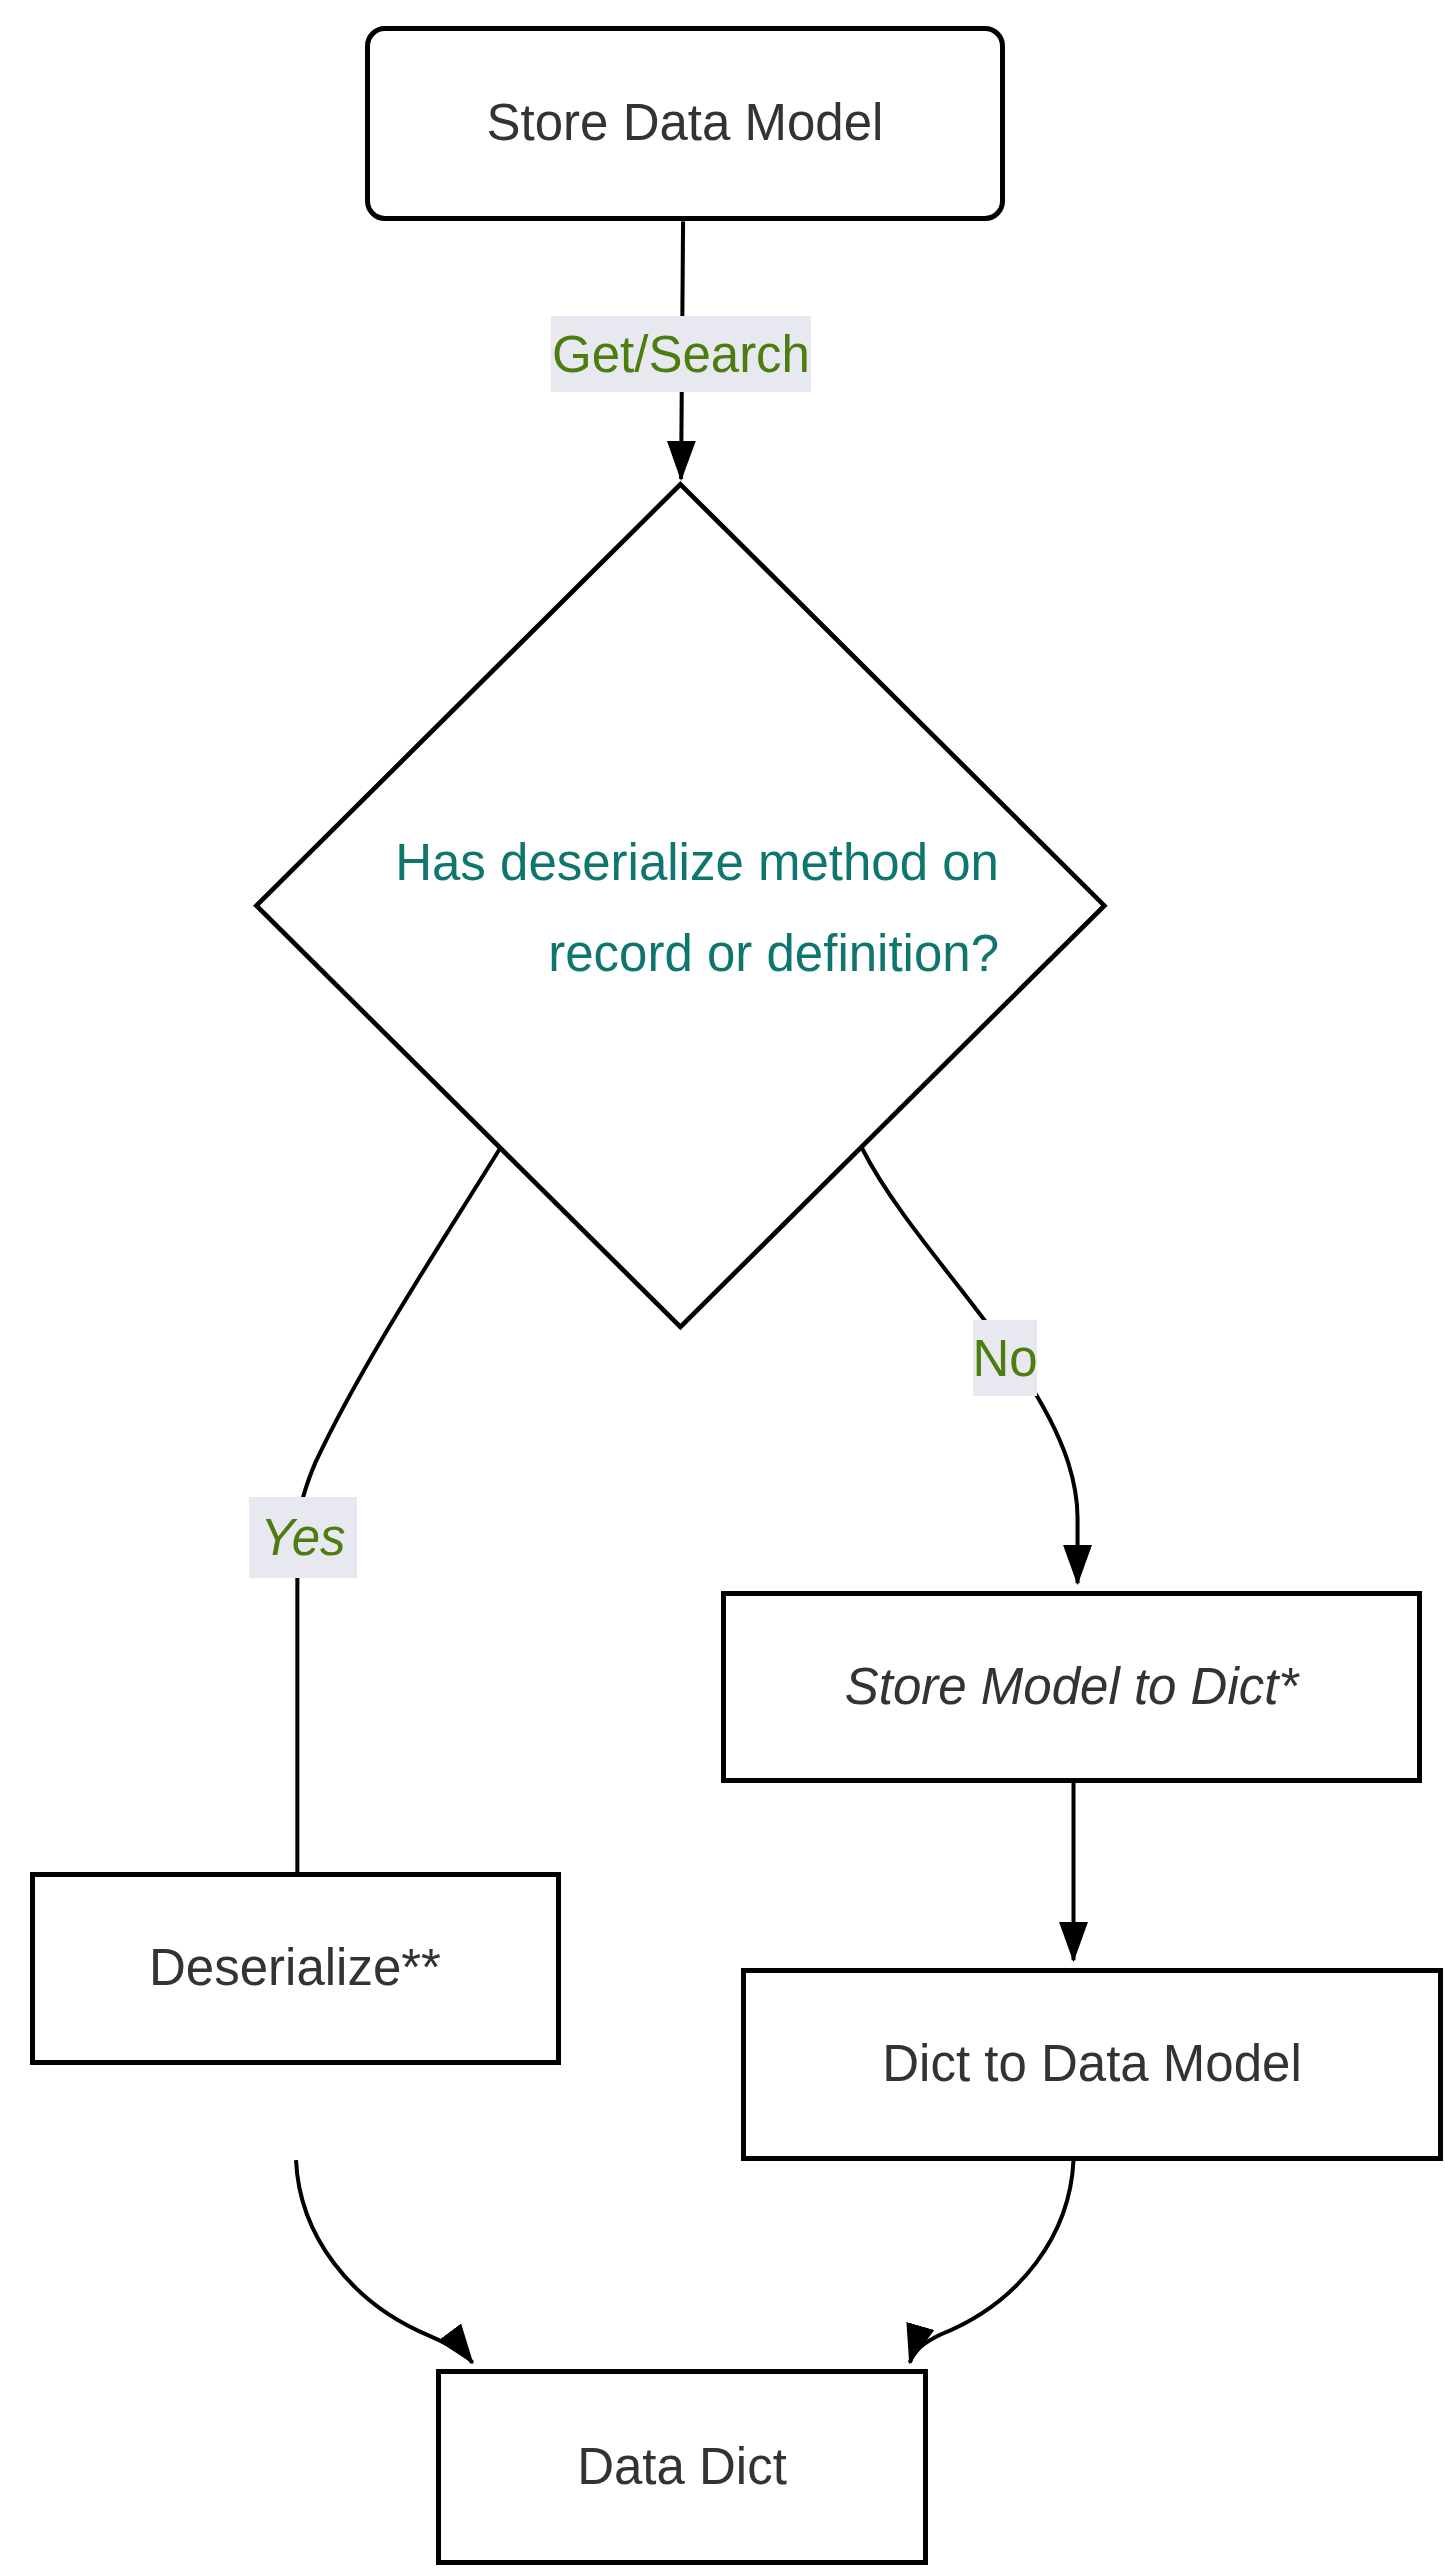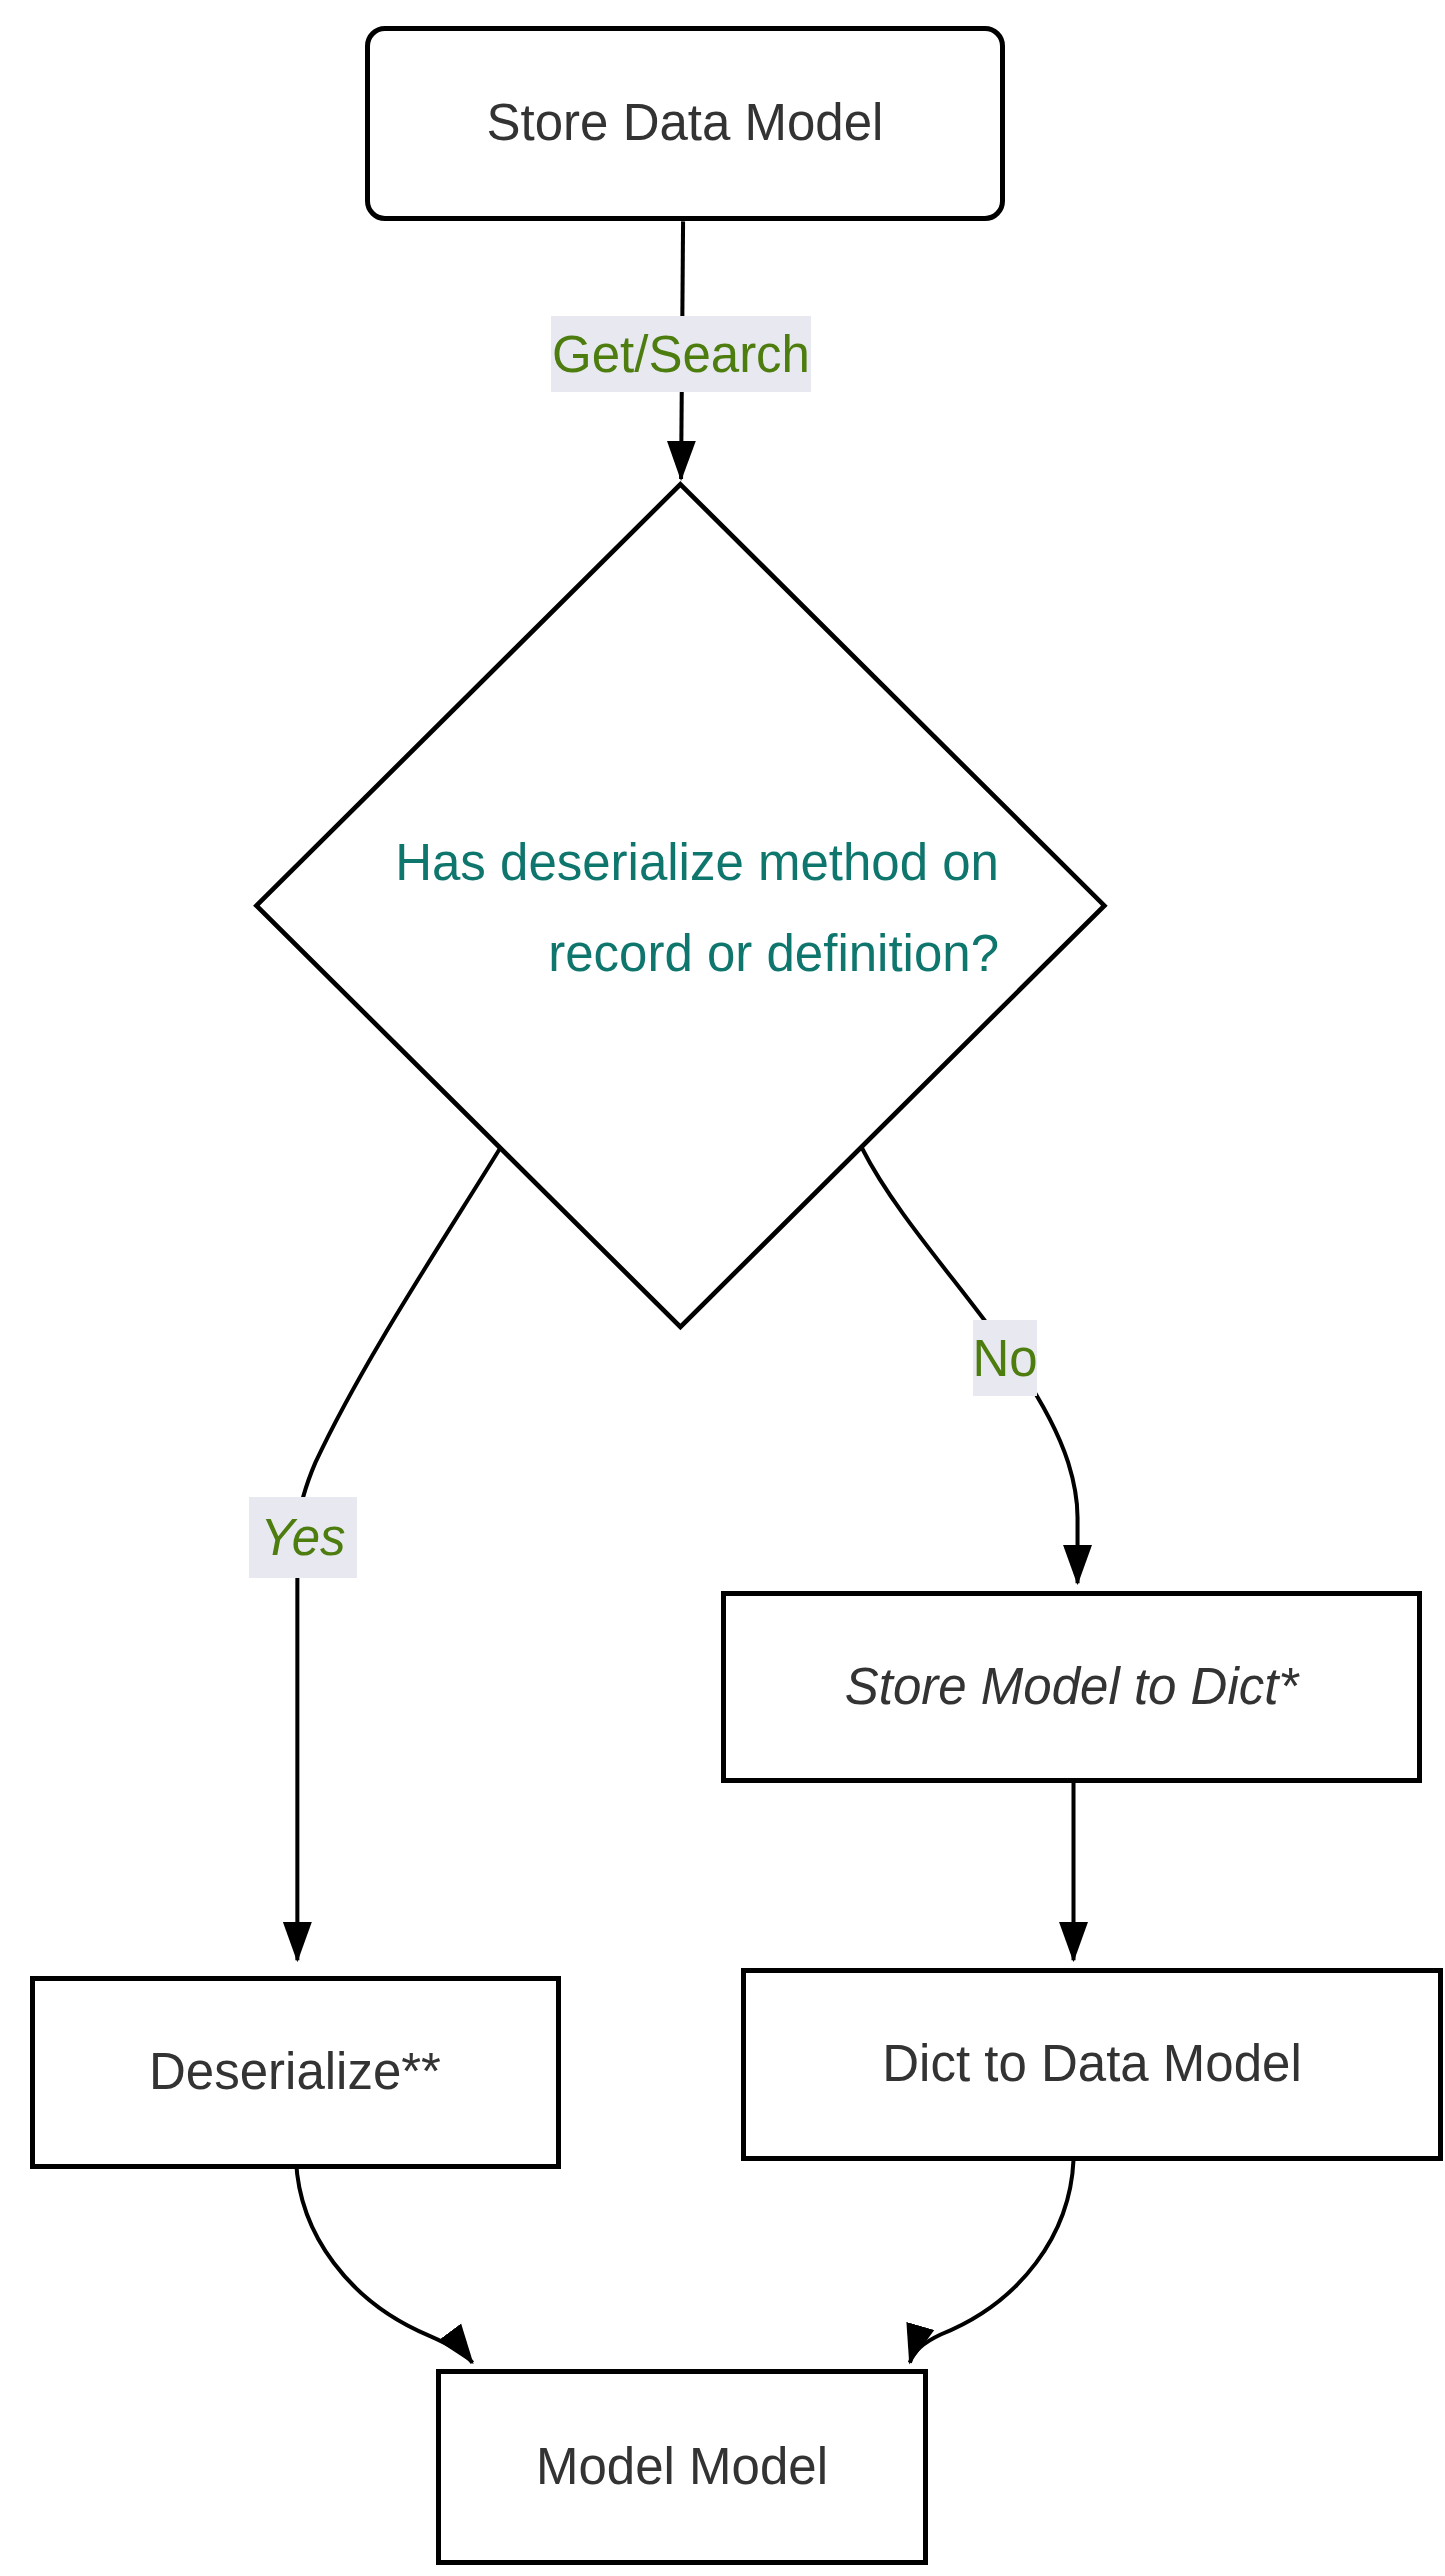--- a/index.html
+++ b/index.html
@@ -92,30 +92,30 @@
   <div class="node" style="left:365px; top:26px; width:640px; height:195px;border-radius:20px;">
     <span>Store Data Model</span>
   </div>
 
   <div class="diamond-label" style="left:362px; top:765px; width:637px; height:288px;">Has deserialize method on record or definition?</div>
 
   <div class="node" style="left:721px; top:1591px; width:701px; height:192px;font-style:italic;">
     <span>Store Model to Dict*</span>
   </div>
 
-  <div class="node" style="left:29.5px; top:1976px; width:531px; height:193px;">
+  <div class="node" style="left:29.5px; top:1872px; width:531px; height:193px;">
     <span>Deserialize**</span>
   </div>
 
   <div class="node" style="left:741px; top:1968px; width:702px; height:193px;">
     <span>Dict to Data Model</span>
   </div>
 
   <div class="node" style="left:436px; top:2369px; width:492px; height:196px;">
-    <span>Model Model</span>
+    <span>Data Dict</span>
   </div>
 
   <div class="edge-label" style="left:551px; top:316px; width:260px; height:76px;">Get/Search</div>
 
   <div class="edge-label" style="left:249px; top:1497px; width:108px; height:81px;font-style:italic;">Yes</div>
 
   <div class="edge-label" style="left:965px; top:1320px; width:64px; height:76px;margin-left:8px;">No</div>
 
 </div>
 

